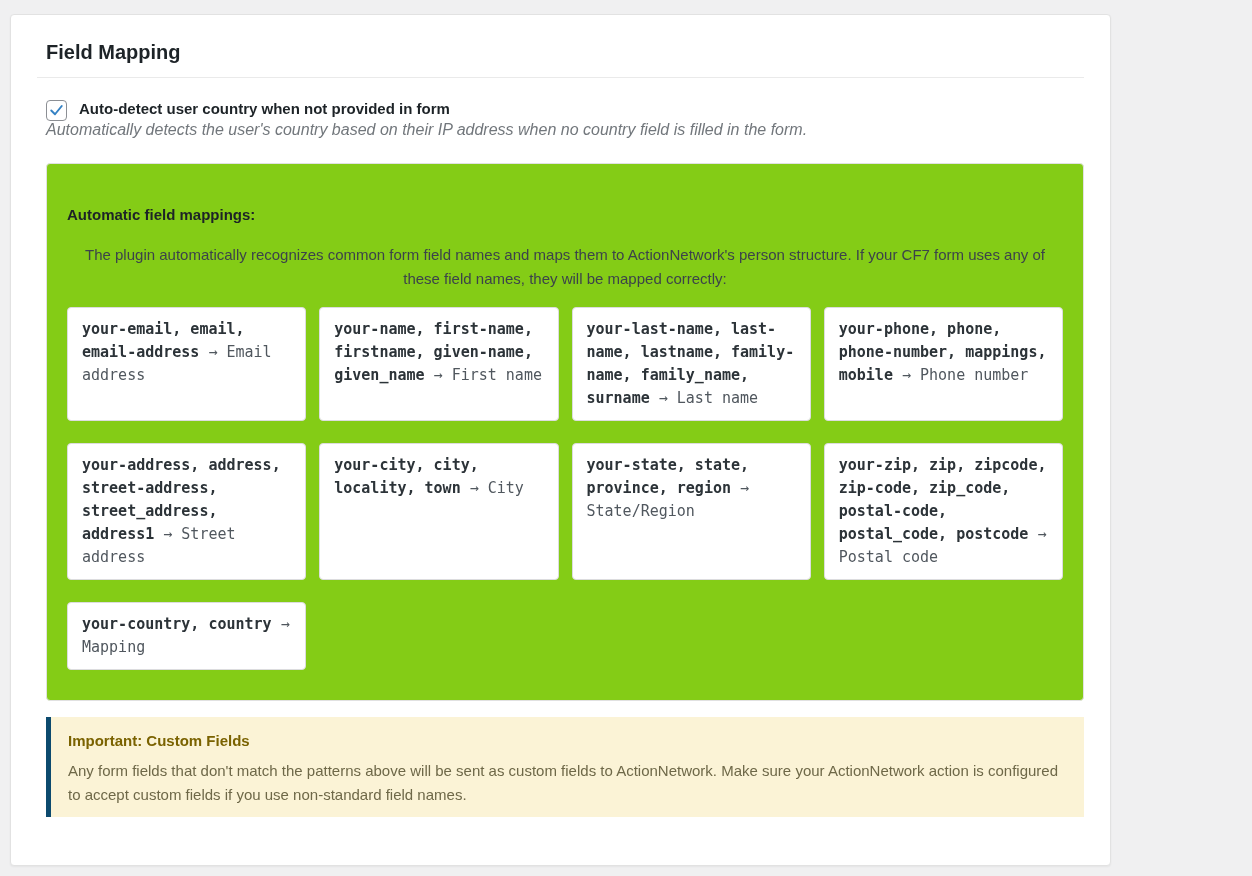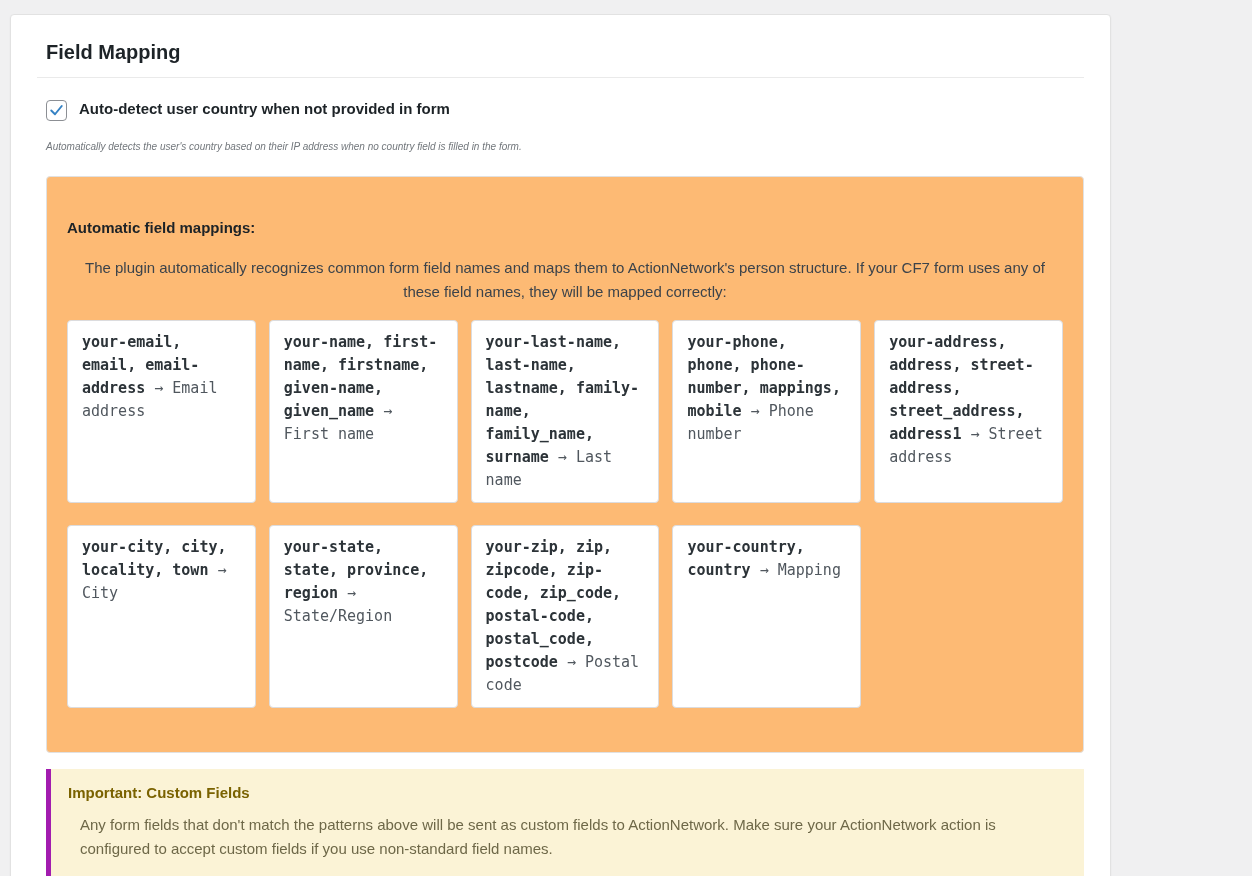--- a/index.html
+++ b/index.html
@@ -49,48 +49,48 @@
     cursor: pointer;
   }
   .checkbox svg { display: block; }
   .setting-label {
     font-size: 15px;
     font-weight: bold;
     color: #1d2327;
     cursor: pointer;
   }
   .setting-desc {
-    margin: 20px 0 0 9px;
-    font-size: 10px;
+    margin: 0 0 0 9px;
+    font-size: 16px;
     font-style: italic;
     color: #72777c;
   }
   .inner-box {
     margin: 24px 0 16px 9px;
-    background: #fdba74;
+    background: #84cc16;
     border: 1px solid #e1e1e1;
     border-radius: 4px;
-    padding: 24px 20px 44px 20px;
+    padding: 24px 20px 30px 20px;
   }
   .inner-box h3 {
     margin: 18px 0 0 0;
     font-size: 15px;
     font-weight: bold;
     color: #1d2327;
   }
   .inner-box .intro {
     margin: 20px 0 16px 0;
     font-size: 15px;
     line-height: 24px;
     color: #3c434a;
     text-align: center;
   }
   .map-grid {
     display: grid;
-    grid-template-columns: repeat(5, 1fr);
+    grid-template-columns: repeat(4, 1fr);
     column-gap: 13px;
     row-gap: 22px;
   }
   .map-card {
     background: #ffffff;
     border: 1px solid #dcdcde;
     border-radius: 4px;
     padding: 10px 14px;
     font-family: "DejaVu Sans Mono", monospace;
     font-size: 15px;
@@ -100,31 +100,31 @@
   }
   .map-card .m-fields {
     font-weight: bold;
     color: #2c3338;
   }
   .map-card .m-arrow,
   .map-card .m-target { color: #50575e; }
   .notice {
     margin: 15px 0 0 9px;
     background: #fbf3d6;
-    border-left: 5px solid #a21caf;
-    padding: 15px 18px 17px 17px;
+    border-left: 5px solid #0c4a6e;
+    padding: 15px 18px 10px 17px;
   }
   .notice-title {
     font-size: 15px;
     font-weight: bold;
     color: #7a6200;
     margin: 0 0 10px 0;
   }
   .notice-body {
-    margin: 12px;
+    margin: 0;
     font-size: 15px;
     line-height: 24px;
     color: #6e6848;
   }
 </style>
 </head>
 <body>
 
 <div class="page">
   <div class="card">

